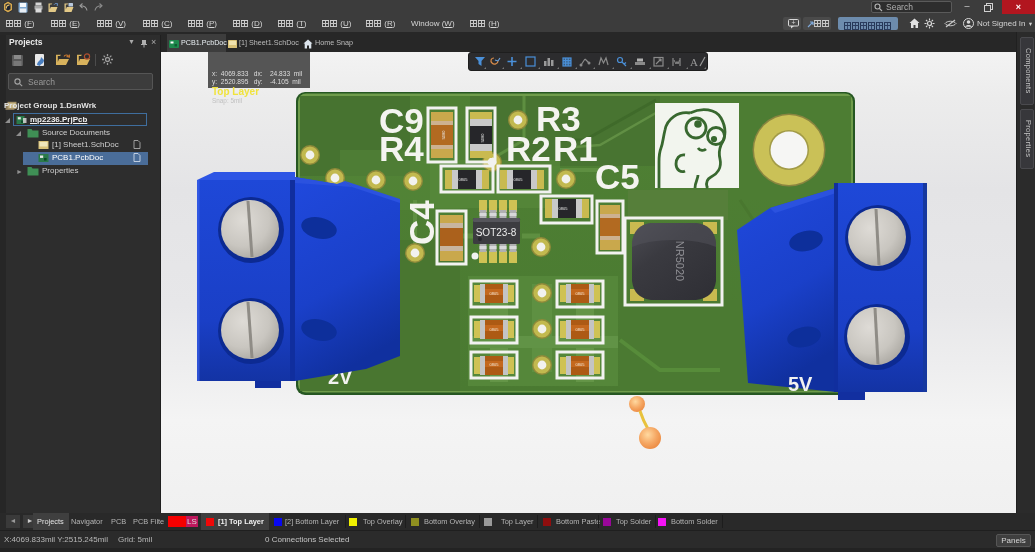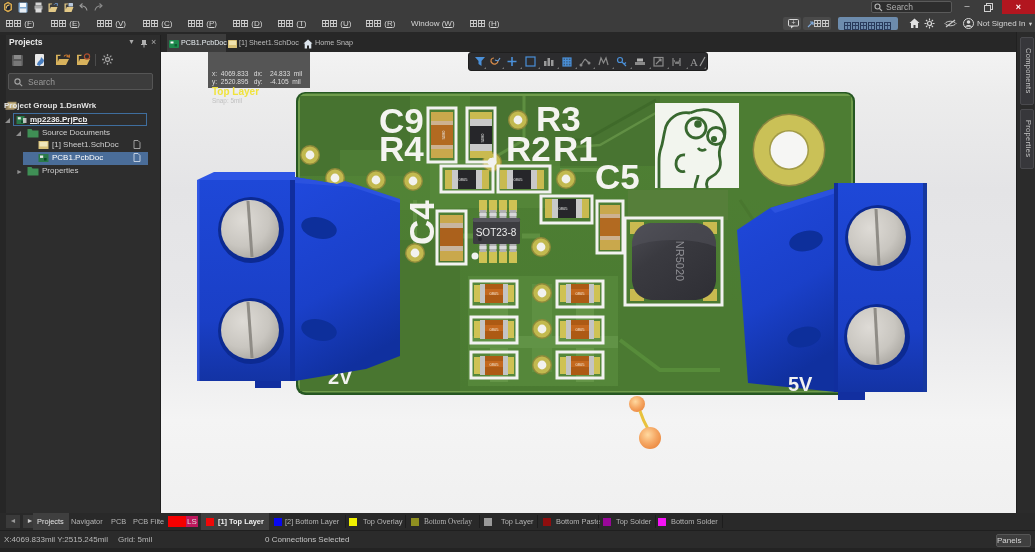--- a/index.html
+++ b/index.html
@@ -47,21 +47,21 @@
 #toolbar{position:absolute;left:307px;top:0px;width:240px;height:19px;background:#2c2c2e;border:1px solid #1e1e1e;border-radius:3px;}
 
 #rightstrip{position:absolute;left:1016px;top:32px;width:19px;height:481px;background:#2b2b2b;border-left:1px solid #202020;}
 .vtab{position:absolute;left:3px;width:14px;background:#37373b;border:1px solid #4a4a4e;border-radius:2px;color:#c5c5c5;font-size:7.5px;writing-mode:vertical-rl;text-align:center;letter-spacing:0.3px;}
 
 #bottabs{position:absolute;left:0;top:513px;width:1035px;height:17px;background:#292929;font-size:7.4px;color:#b5b5b5;}
 .btab{position:absolute;top:0;height:17px;line-height:17px;white-space:nowrap;}
 .chipa{position:absolute;top:5px;width:8px;height:8px;}
 .vsep{position:absolute;top:2px;width:1px;height:13px;background:#1d1d1d;}
 #statusbar{position:absolute;left:0;top:530px;width:1035px;height:18px;background:#2b2b2b;color:#b8b8b8;font-size:8px;border-top:1px solid #1f1f1f;}
-#panelsbtn{position:absolute;left:996px;top:3px;width:35px;height:13px;background:#3f3f3f;border:1px solid #565656;border-radius:2px;color:#d5d5d5;font-size:8px;text-align:left;line-height:12px;}
+#panelsbtn{position:absolute;left:996px;top:3px;width:35px;height:13px;background:#3f3f3f;border:1px solid #565656;border-radius:2px;color:#d5d5d5;font-size:8px;text-align:center;line-height:12px;}
 #botedge{position:absolute;left:0;top:548px;width:1035px;height:4px;background:#232323;}
 </style></head>
 <body>
 <div id="page">
 
 <div id="titlebar">
   <svg class="abs" style="left:3px;top:1px" width="10" height="12" viewBox="0 0 10 12">
         <path d="M5 0 L9.5 2.5 L9.5 9.5 L5 12 L0.5 9.5 L0.5 2.5 Z" fill="#1d2433"></path>
         <path d="M5 1.5 L8.3 3.4 L8.3 8.6 L5 10.5 L1.7 8.6 L1.7 3.4 Z" fill="none" stroke="#d8a94e" stroke-width="1.6"></path>
         <path d="M3.4 7.5 C3 5.5 4.5 3.8 6.5 4.2" fill="none" stroke="#e8c06a" stroke-width="1.2"></path>
@@ -534,21 +534,21 @@
   <div class="abs" style="left:201px;top:0;width:68px;height:17px;background:#3e3e3e;"></div>
   <span class="chipa" style="left:206px;background:#ee0808;"></span>
   <div class="btab" style="left:218px;color:#f0f0f0;font-weight:bold;">[1] Top Layer</div>
   <span class="chipa" style="left:274px;background:#0808f0;"></span>
   <div class="btab" style="left:285px;text-align:center;">[2] Bottom Layer</div>
   <div class="vsep" style="left:345px;"></div>
   <span class="chipa" style="left:349px;background:#f0f000;"></span>
   <div class="btab" style="left:363px;">Top Overlay</div>
   <div class="vsep" style="left:405px;"></div>
   <span class="chipa" style="left:411px;background:#8f8f20;"></span>
-  <div class="btab" style="left:424px;font-family:Liberation Serif, serif;">Bottom Overlay</div>
+  <div class="btab" style="left:424px;">Bottom Overlay</div>
   <div class="vsep" style="left:479px;"></div>
   <span class="chipa" style="left:484px;background:#9a9a9a;"></span>
   <div class="btab" style="left:501px;">Top Layer</div>
   <div class="vsep" style="left:537px;"></div>
   <span class="chipa" style="left:543px;background:#8f0e0e;"></span>
   <div class="btab" style="left:556px;">Bottom Paste</div>
   <div class="vsep" style="left:598px;"></div>
   <span class="chipa" style="left:603px;background:#990799;"></span>
   <div class="btab" style="left:616px;">Top Solder</div>
   <div class="vsep" style="left:655px;"></div>

